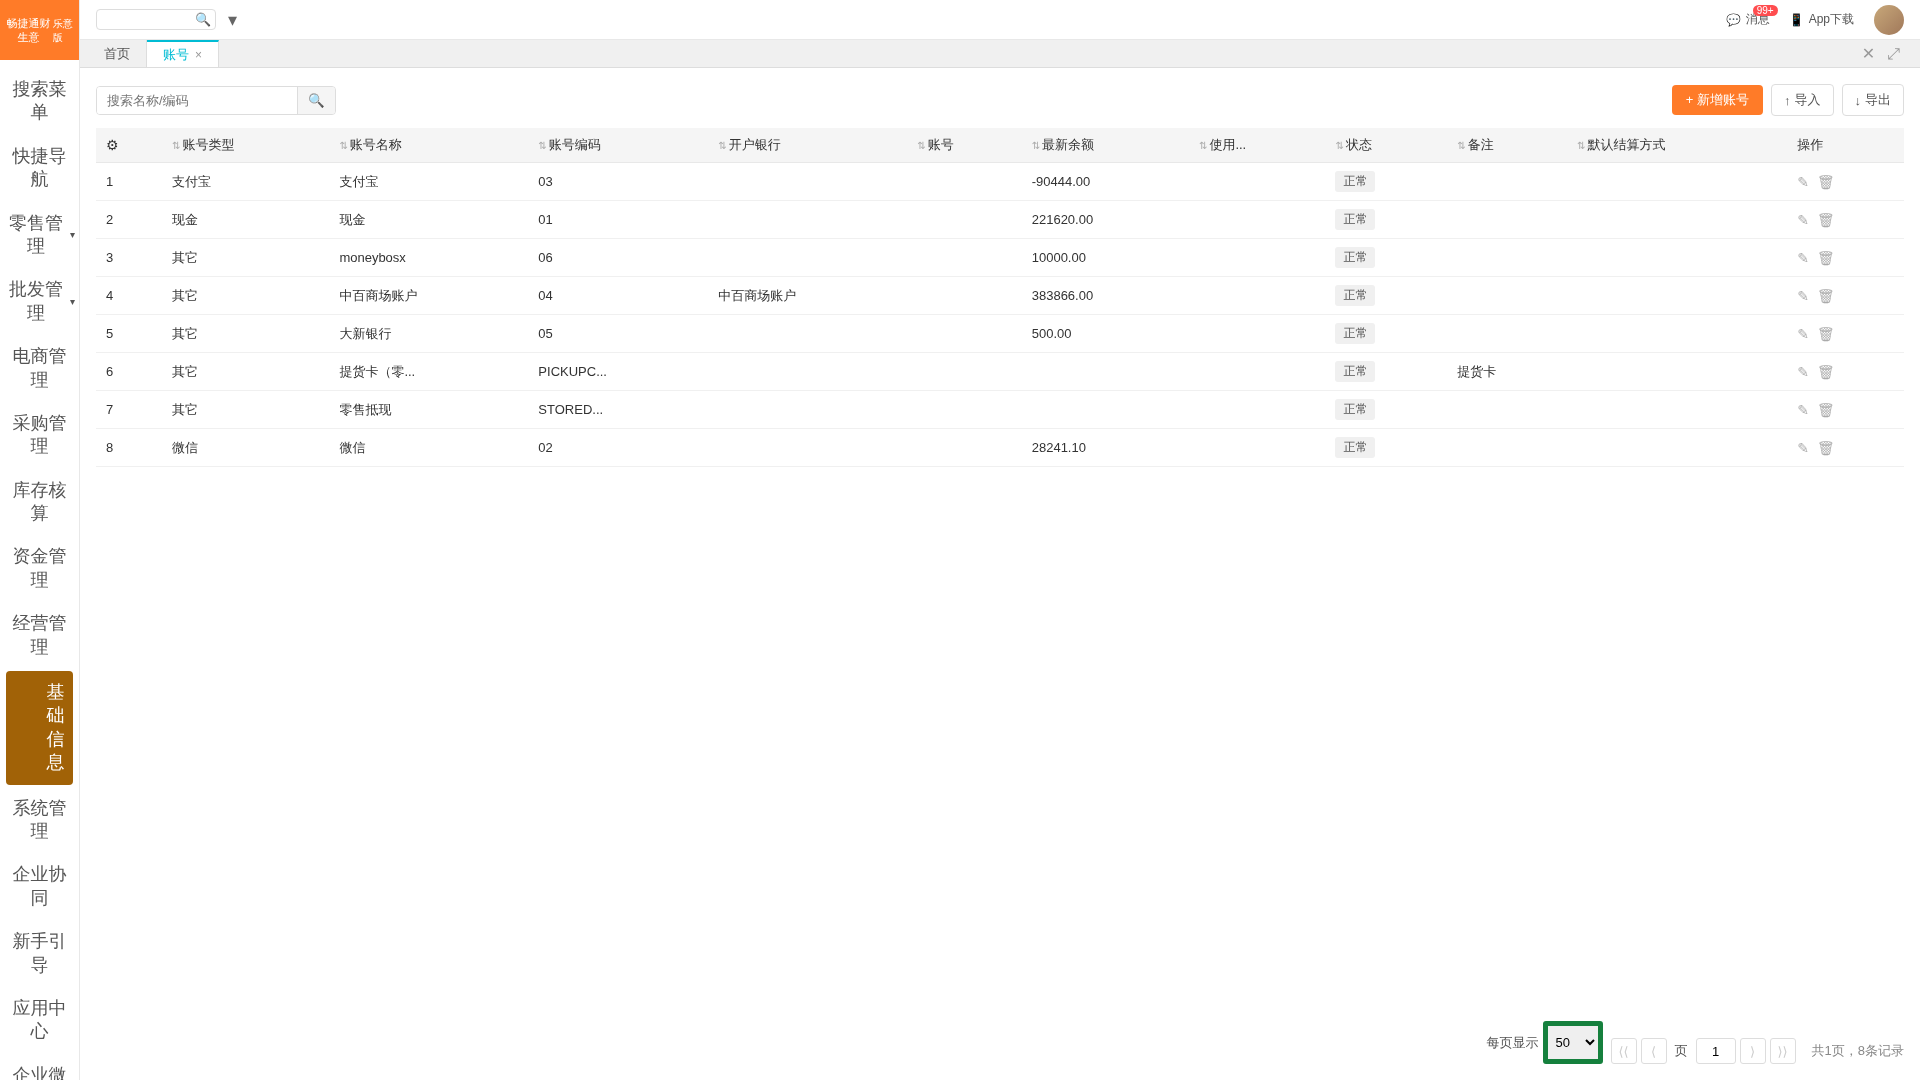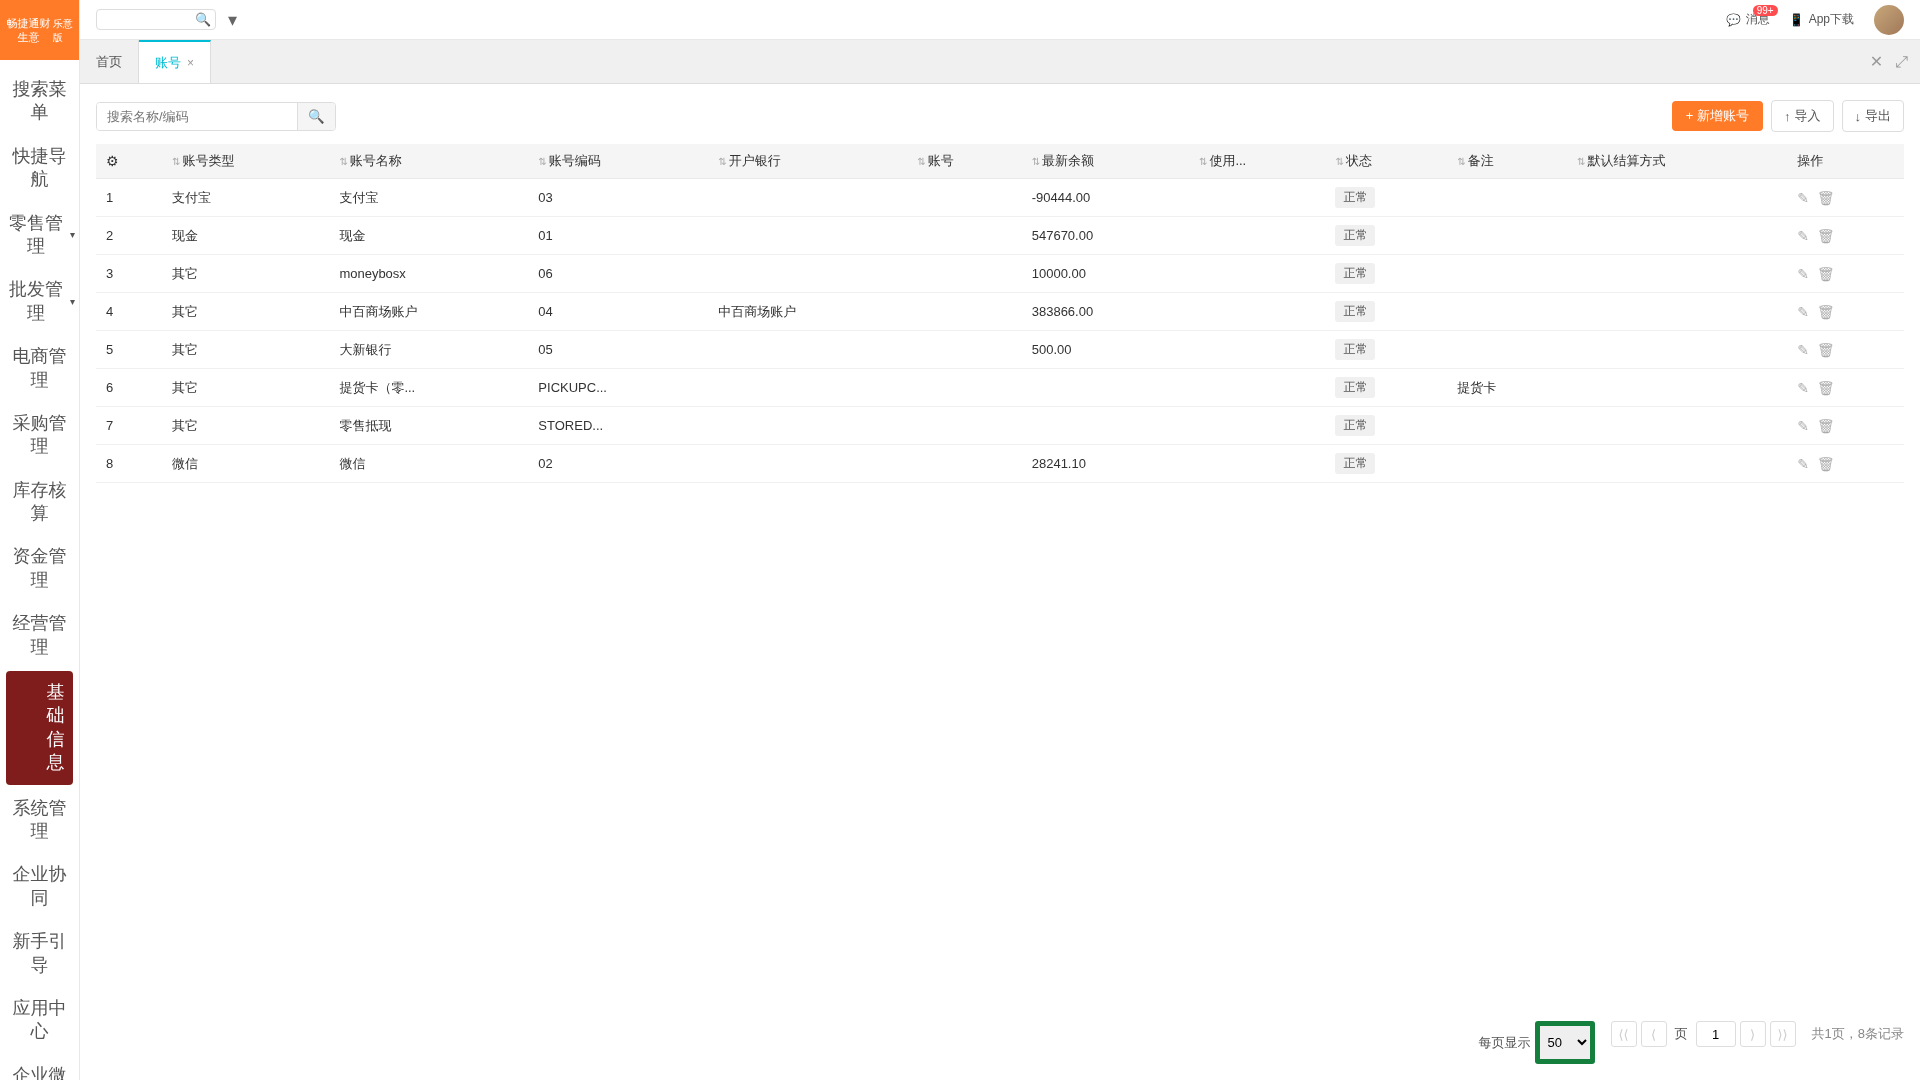--- a/index.html
+++ b/index.html
@@ -49,21 +49,21 @@
       display: flex;
       align-items: center;
       justify-content: center;
       padding: 10px 4px;
       cursor: pointer;
       color: #555;
       font-size: 12px;
       text-align: center;
       position: relative;
     }
-    .sidebar-item.active { background: #7f1d1d; color: #fff; border-radius: 4px; margin: 2px 6px; width: calc(100% - 12px); padding-left: 36px; }
+    .sidebar-item.active { background: #a16207; color: #fff; border-radius: 4px; margin: 2px 6px; width: calc(100% - 12px); padding-left: 36px; }
     .sidebar-item-label { font-size: 18px; line-height: 1.3; }
     .sidebar-item .arrow {
       font-size: 10px;
       margin-left: 2px;
     }
 
     
     .main {
       flex: 1;
       display: flex;
@@ -143,25 +143,25 @@
     .avatar {
       width: 30px;
       height: 30px;
       border-radius: 50%;
       background: #ccc;
       overflow: hidden;
     }
 
     
     .tab-bar {
-      height: 44px;
+      height: 28px;
       background: #f0f0f0;
       display: flex;
       align-items: center;
-      padding: 0 0;
+      padding: 0 8px;
       border-bottom: 1px solid #ddd;
       flex-shrink: 0;
     }
     .tab-item {
       display: flex;
       align-items: center;
       padding: 0 16px;
       height: 100%;
       cursor: pointer;
       font-size: 13px;
@@ -313,24 +313,24 @@
     }
     .action-icon {
       color: #aaa;
       cursor: pointer;
       font-size: 14px;
     }
 
     
     .pagination {
       display: flex;
-      align-items: flex-start;
+      align-items: flex-end;
       justify-content: flex-end;
       padding: 10px 0 0 0;
-      gap: 16px;
+      gap: 8px;
       font-size: 13px;
       color: #555;
     }
     .page-size-select {
       display: flex;
       align-items: center;
       gap: 4px;
     }
     .page-size-select select {
       border: 5px solid #15803d;
@@ -526,21 +526,21 @@
                 </div>
               </td>
             </tr>
             <tr>
               <td>2</td>
               <td>现金</td>
               <td>现金</td>
               <td>01</td>
               <td></td>
               <td></td>
-              <td>547670.00</td>
+              <td>221620.00</td>
               <td></td>
               <td><span class="status-badge">正常</span></td>
               <td></td>
               <td></td>
               <td>
                 <div class="action-icons">
                   <span class="action-icon">✎</span>
                   <span class="action-icon">🗑</span>
                 </div>
               </td>

